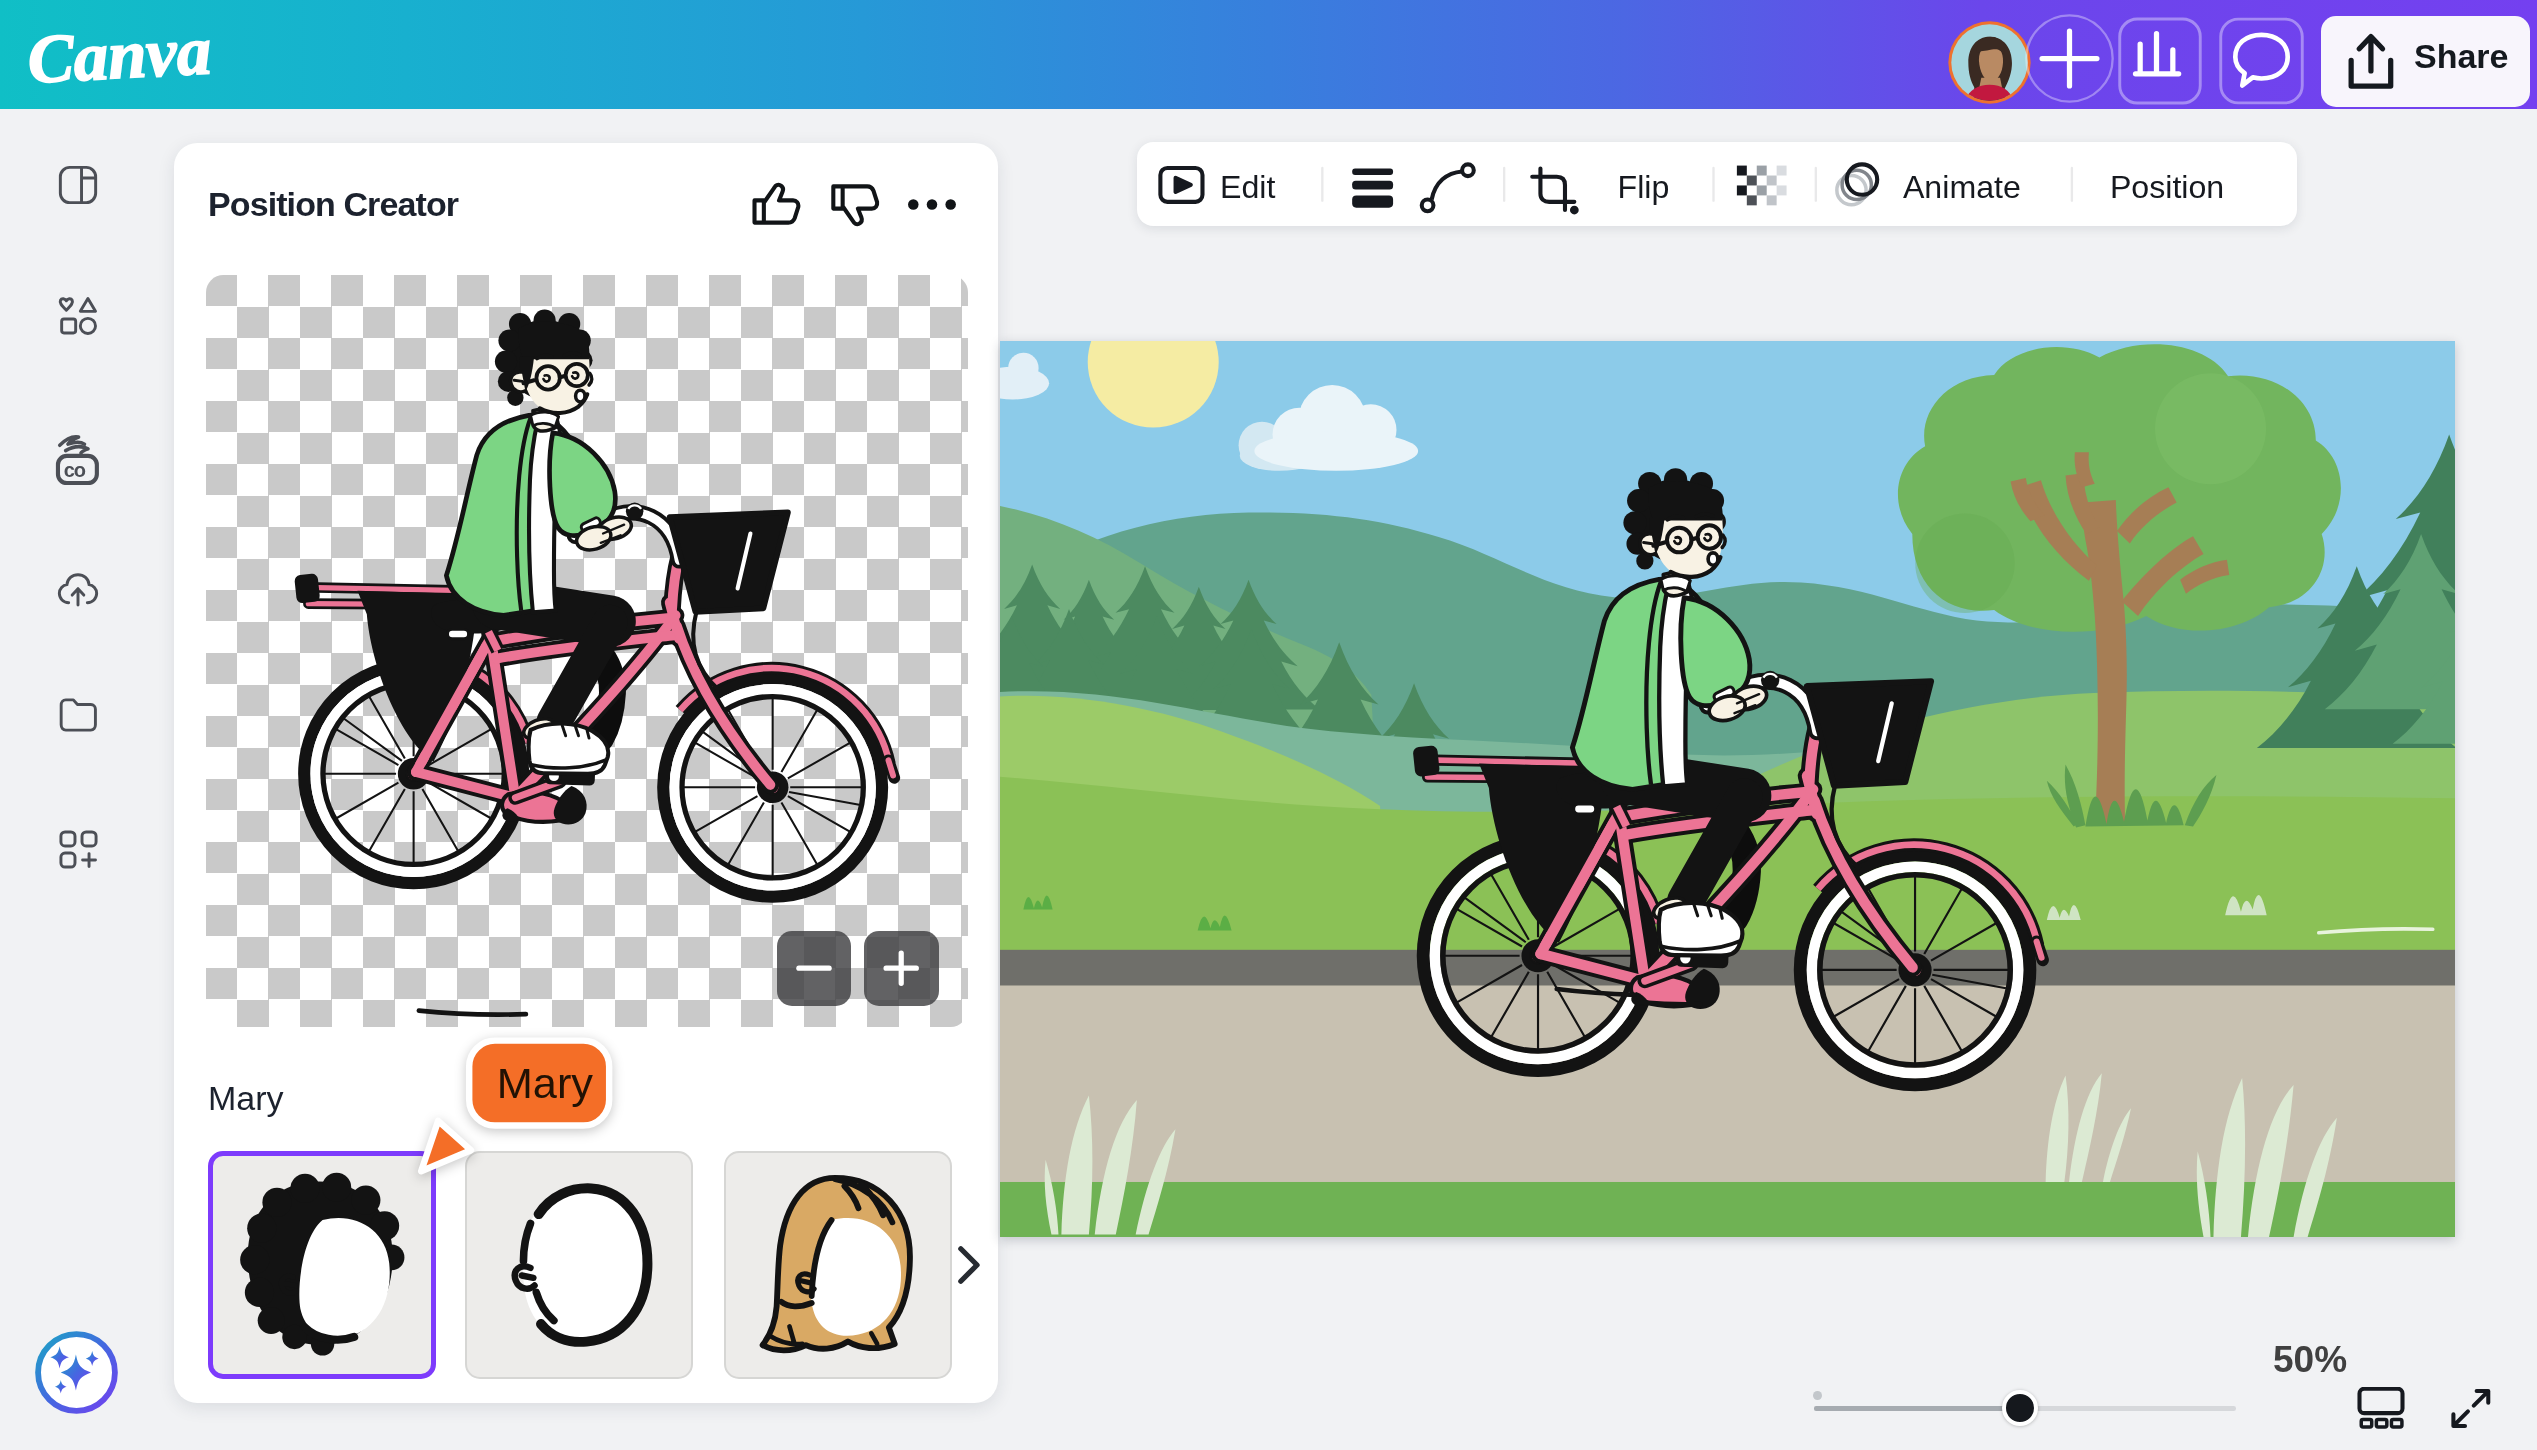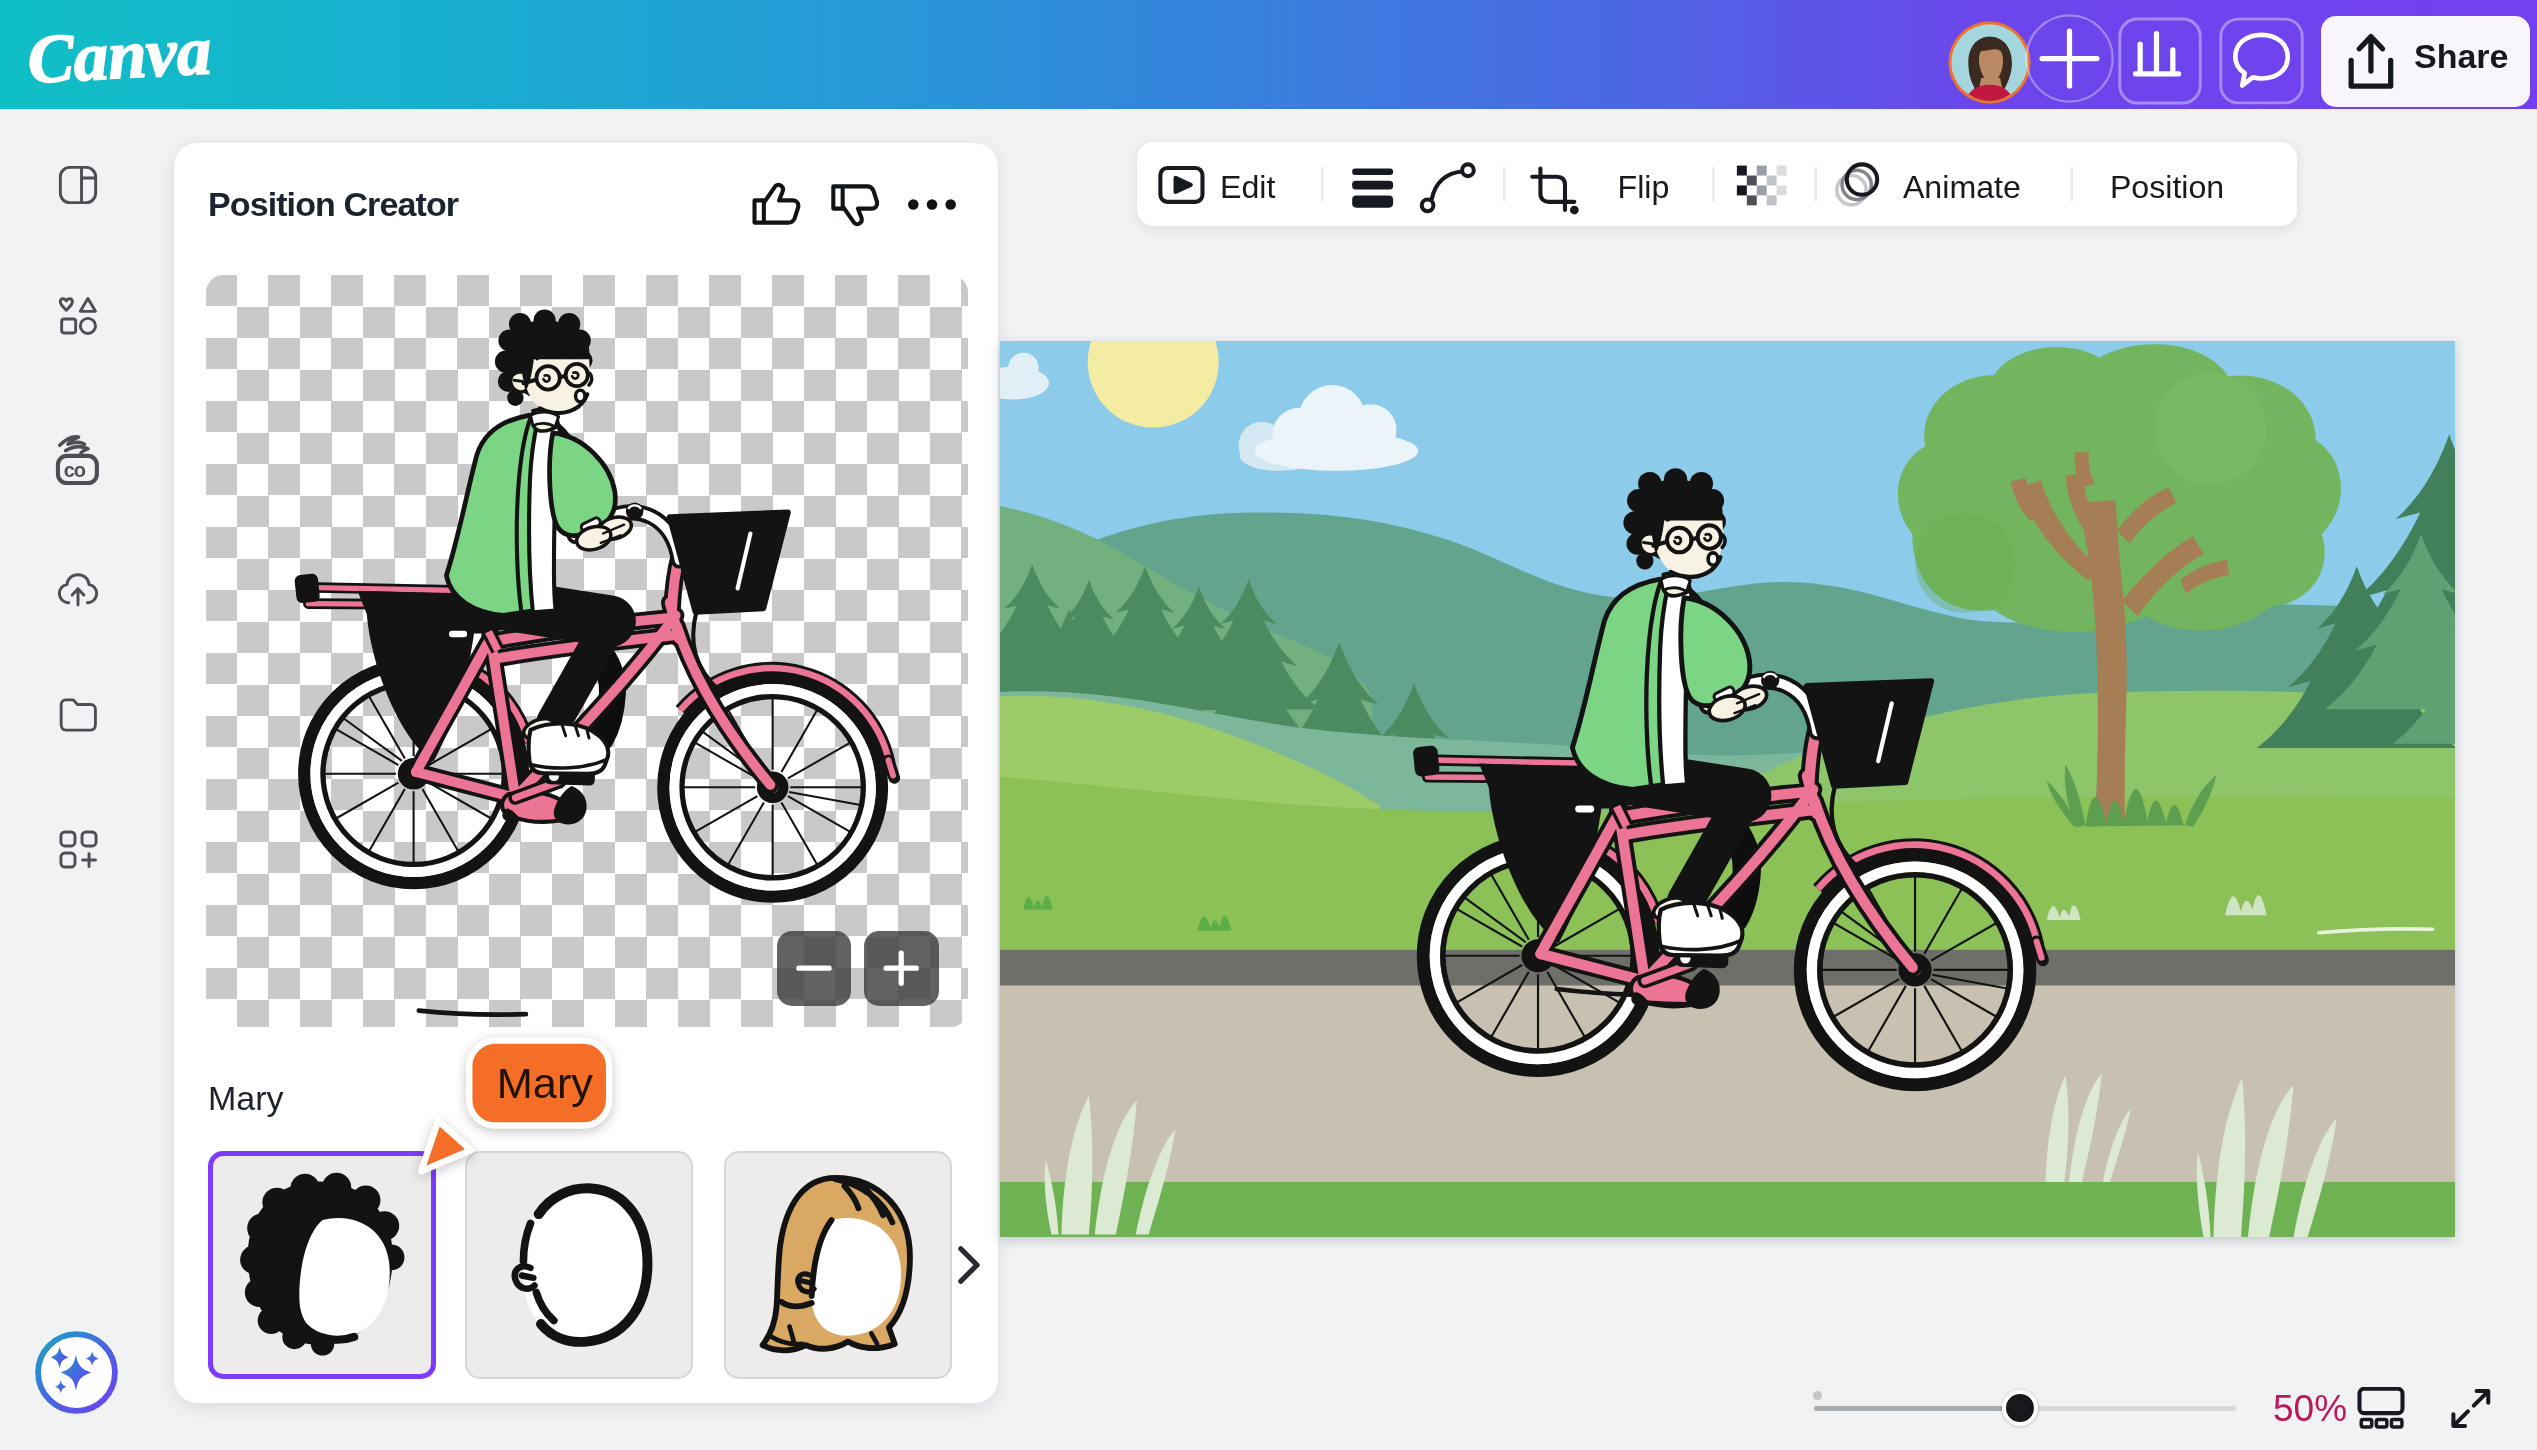--- a/index.html
+++ b/index.html
@@ -426,21 +426,21 @@
 </svg>
 
 <svg class="abs" style="left:206px;top:275px" width="762" height="752" viewBox="353 470 1303 1286">
 <path d="M717,1728 C775,1734 840,1736 900,1734 M752,1762 C790,1766 830,1767 868,1766" stroke="#131313" stroke-width="8" fill="none" stroke-linecap="round"></path>
 </svg>
 
 <div class="abs" style="left:1814px;top:1406px;width:422px;height:4.7px;background:#d6d8db;border-radius:2.3px"></div>
 <div class="abs" style="left:1814px;top:1406px;width:206px;height:4.7px;background:#a6abb0;border-radius:2.3px"></div>
 <div class="abs" style="left:1813px;top:1391px;width:8.8px;height:8.8px;background:#c3c7cb;border-radius:50%"></div>
 <div class="abs" style="left:2002px;top:1390px;width:36px;height:36px;background:#15181d;border:4.1px solid #ffffff;border-radius:50%;box-shadow:0 0.6px 3.5px rgba(0,0,0,0.25)"></div>
-<div class="abs" style="left:2273px;top:1388px;font-size:37px;font-weight:400;color:#be185d">50%</div>
+<div class="abs" style="left:2273px;top:1339px;font-size:37px;font-weight:700;color:#404040">50%</div>
 <svg class="abs" style="left:2357px;top:1387px" width="48" height="43" viewBox="0 0 82 74">
 <rect x="4" y="3" width="74" height="42" rx="8" fill="none" stroke="#16191f" stroke-width="7"></rect>
 <g fill="none" stroke="#16191f" stroke-width="6">
       <rect x="7" y="56" width="18" height="13" rx="3"></rect>
       <rect x="33" y="56" width="18" height="13" rx="3"></rect>
       <rect x="59" y="56" width="18" height="13" rx="3"></rect>
     </g>
 </svg>
 <svg class="abs" style="left:2449px;top:1387px" width="46" height="43" viewBox="0 0 78 74">
 <g stroke="#16191f" stroke-width="7" fill="none" stroke-linecap="round" stroke-linejoin="round">

